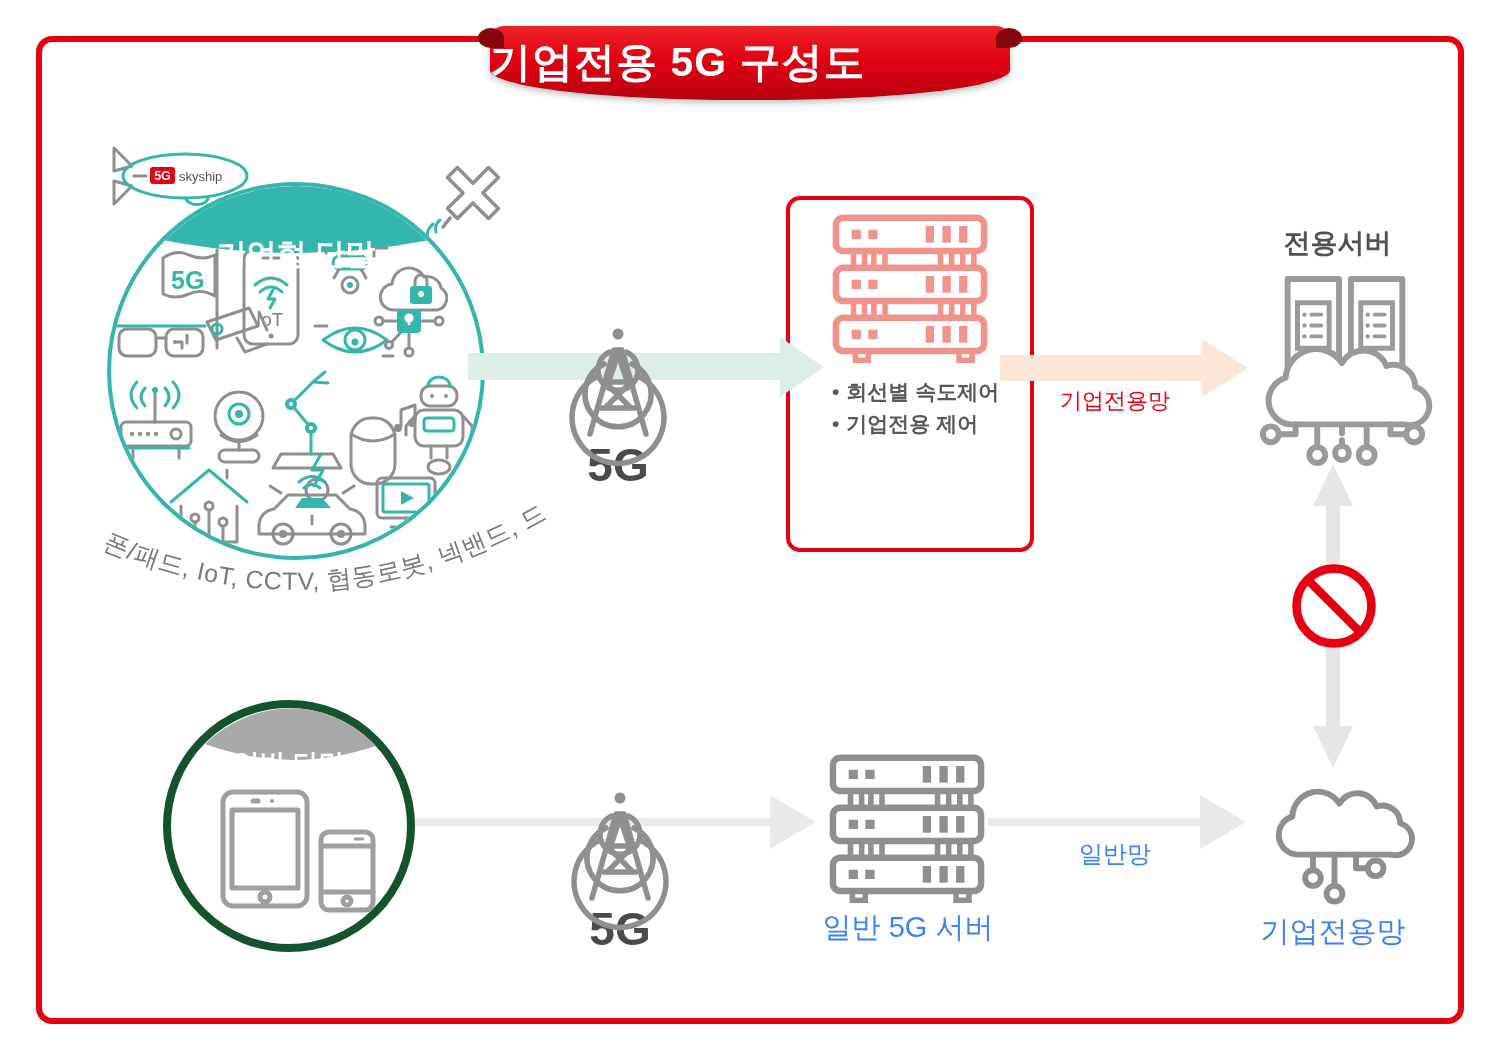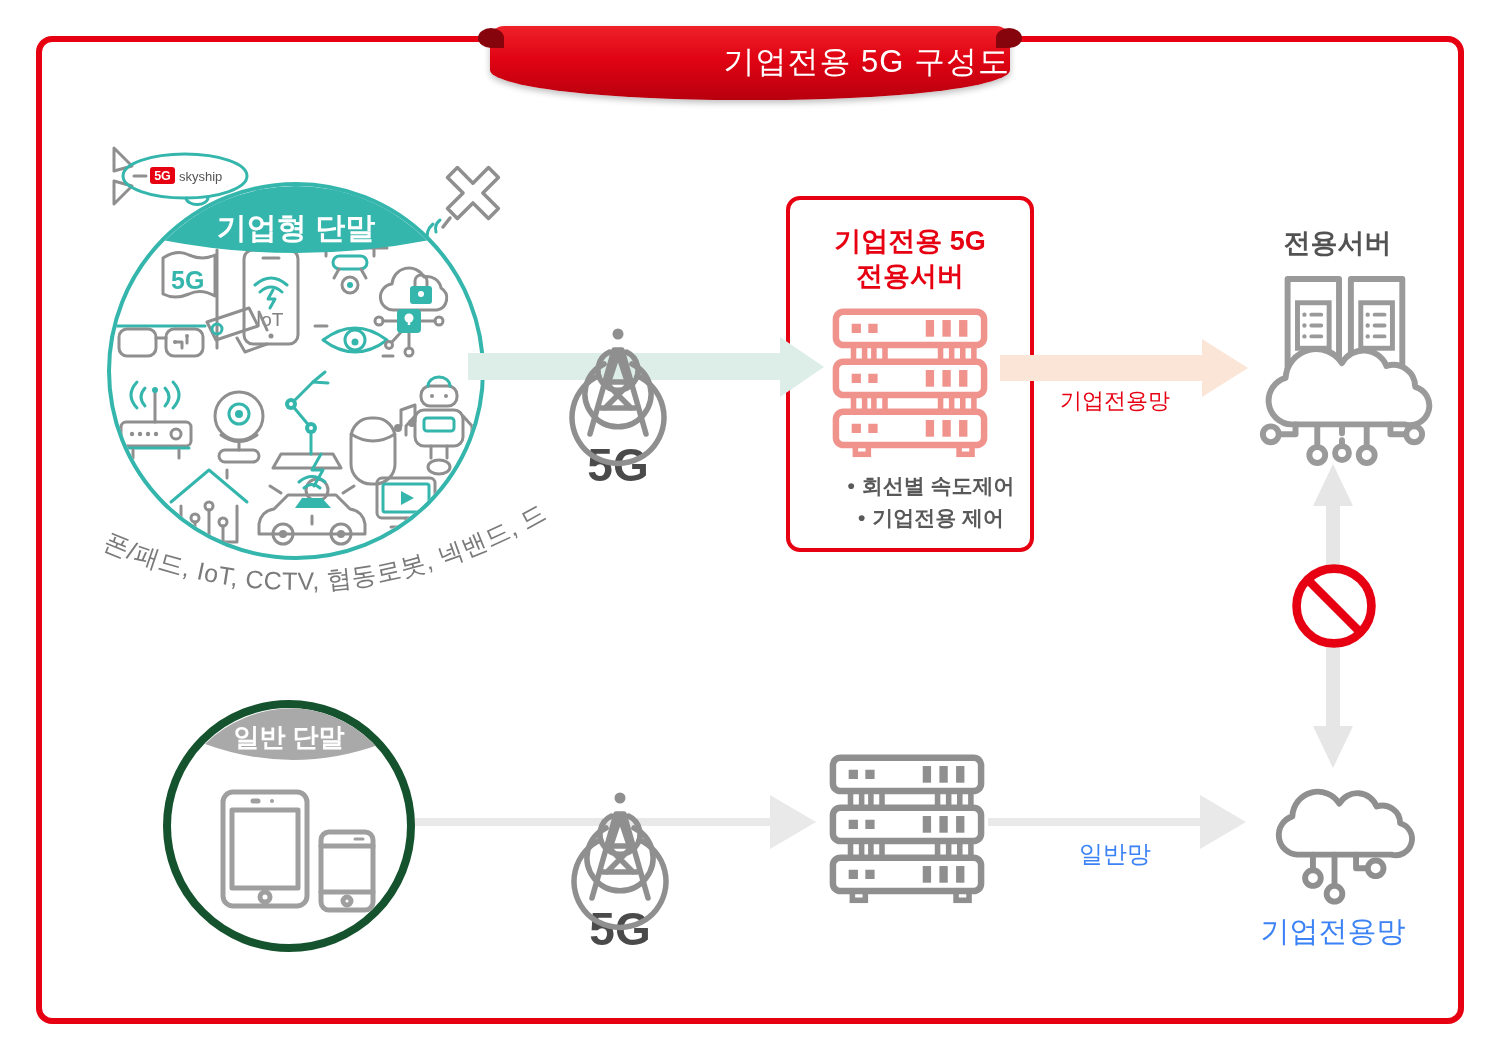--- a/index.html
+++ b/index.html
@@ -9,27 +9,27 @@
   .frame{position:absolute;left:36px;top:36px;right:36px;bottom:36px;
          border:6px solid #e60012;border-radius:16px;z-index:0;}
   
   .ribbon{position:absolute;left:50%;top:26px;transform:translateX(-50%);width:520px;height:74px;z-index:10;
           background:linear-gradient(180deg,#ee2129 0%,#e00313 45%,#b8000e 100%);
           border-radius:14px 14px 48% 48% / 14px 14px 30px 30px;
           box-shadow:0 3px 6px rgba(0,0,0,.25);}
   .ribbon::before,.ribbon::after{content:"";position:absolute;top:2px;width:26px;height:20px;background:#86040b;z-index:-1;}
   .ribbon::before{left:-12px;border-radius:60% 60% 0 60%;}
   .ribbon::after{right:-12px;border-radius:60% 60% 60% 0;}
-  .ribbon-title{line-height:72px;text-align:right;color:#fff;font-size:31px;font-weight:normal;letter-spacing:1px;}
+  .ribbon-title{line-height:72px;text-align:left;color:#fff;font-size:41px;font-weight:bold;letter-spacing:1px;}
   
   .ent-circle{left:107px;top:182px;width:378px;height:378px;border:4px solid #35b6ad;border-radius:50%;
               box-sizing:border-box;overflow:hidden;z-index:2;background:#fff;}
   .gen-circle{left:163px;top:700px;width:252px;height:252px;border:8px solid #14532d;border-radius:50%;
               box-sizing:border-box;overflow:hidden;z-index:2;background:#fff;}
-  .cap-label{position:absolute;left:0;right:0;text-align:center;color:#fff;font-weight:bold;}
+  .cap-label{position:absolute;left:0;right:0;text-align:center;color:#fff;font-weight:bold;margin-top:26px;}
   
   .mint-arrow{left:468px;top:353px;width:312px;height:27px;background:#ddeee9;z-index:3;}
   .mint-arrow::after{content:"";position:absolute;right:-44px;top:50%;transform:translateY(-50%);
           border-left:44px solid #ddeee9;border-top:30px solid transparent;border-bottom:30px solid transparent;}
   .peach-arrow{left:1000px;top:355px;width:202px;height:26px;background:#fbe5d6;z-index:3;}
   .peach-arrow::after{content:"";position:absolute;right:-46px;top:50%;transform:translateY(-50%);
           border-left:46px solid #fbe5d6;border-top:29px solid transparent;border-bottom:29px solid transparent;}
   .gline{background:#e9e9e9;height:8px;z-index:1;}
   .gline::after{content:"";position:absolute;right:-46px;top:50%;transform:translateY(-50%);
           border-left:46px solid #e9e9e9;border-top:27px solid transparent;border-bottom:27px solid transparent;}
@@ -38,21 +38,21 @@
   .vline{left:1326px;top:504px;width:14px;height:224px;background:#e6e6e6;z-index:1;}
   .vline::before{content:"";position:absolute;top:-40px;left:50%;transform:translateX(-50%);
           border-bottom:42px solid #e6e6e6;border-left:20px solid transparent;border-right:20px solid transparent;}
   .vline::after{content:"";position:absolute;bottom:-40px;left:50%;transform:translateX(-50%);
           border-top:42px solid #e6e6e6;border-left:20px solid transparent;border-right:20px solid transparent;}
   
   .ded-box{left:786px;top:196px;width:248px;height:356px;border:4px solid #e60012;border-radius:14px;
            box-sizing:border-box;background:#fff;z-index:2;}
   .ded-title{margin-top:24px;text-align:center;color:#e60012;font-size:27px;font-weight:bold;line-height:1.3;}
   .ded-srv{display:block;margin:14px auto 0;position:relative;z-index:4;}
-  .ded-list{margin:12px 0 0 42px;padding:0;list-style:none;color:#595959;font-size:21px;font-weight:bold;line-height:1.5;text-align:center;}
+  .ded-list{margin:12px 0 0 42px;padding:0;list-style:none;color:#595959;font-size:21px;font-weight:bold;line-height:1.5;}
   .ded-list li::before{content:"•";margin-right:7px;}
   
   .lbl{position:absolute;text-align:center;}
   .tower-lbl{width:124px;color:#4a4a4a;font-size:46px;font-weight:bold;}
   .red-lbl{color:#e60012;}
   .gray-lbl{color:#3b82f6;}
   svg{overflow:visible;}
   .s{fill:none;stroke-linecap:round;stroke-linejoin:round;}
   .sg{stroke:#8f8f8f;}
   .st{stroke:#35b6ad;}
@@ -265,24 +265,20 @@
   <div class="abs mint-arrow"></div>
   <div class="abs peach-arrow"></div>
   <div class="lbl red-lbl" style="left:1035px;top:386px;width:160px;font-size:22px">기업전용망</div>
 
   <svg class="abs z5" style="left:556px;top:286px" width="124" height="152" viewBox="0 0 124 152">
     <use href="#tower5g"></use>
   </svg>
   <div class="lbl tower-lbl" style="left:556px;top:438px">5G</div>
 
   <div class="abs ded-box">
-    <div class="ded-title">
-      <div>기업전용 5G</div>
-      <div>전용서버</div>
-    </div>
     <svg class="ded-srv" width="158" height="150" viewBox="0 0 170 162" style="color:#f0938d">
       <g fill="#fff" stroke="currentColor" stroke-width="6">
         <rect x="24" y="36" width="12" height="26"></rect>
           <rect x="46" y="36" width="12" height="26"></rect>
         <rect x="118" y="36" width="12" height="26"></rect>
           <rect x="142" y="36" width="12" height="26"></rect>
         <rect x="24" y="90" width="12" height="26"></rect>
           <rect x="46" y="90" width="12" height="26"></rect>
         <rect x="118" y="90" width="12" height="26"></rect>
           <rect x="142" y="90" width="12" height="26"></rect>
@@ -377,20 +373,21 @@
         <rect x="142" y="90" width="12" height="26"></rect>
       <rect x="26" y="144" width="14" height="14"></rect>
         <rect x="138" y="144" width="14" height="14"></rect>
     </g>
     <g style="color:#8f8f8f">
       <use href="#srv-unit" transform="translate(0,4)"></use>
       <use href="#srv-unit" transform="translate(0,58)"></use>
       <use href="#srv-unit" transform="translate(0,112)"></use>
     </g>
   </svg>
+  <div class="lbl gray-lbl" style="left:798px;top:908px;width:220px;font-size:29px">일반 5G 서버</div>
 
   <div class="abs gline gline2"></div>
   <div class="lbl gray-lbl" style="left:1055px;top:838px;width:120px;font-size:24px">일반망</div>
 
   <svg class="abs z2" style="left:1262px;top:760px" width="145" height="148" viewBox="0 0 148 150">
     <path d="M36,96 a20,20 0 0 1 -5,-39 a26,26 0 0 1 48,-13 a21,21 0 0 1 38,3 a18,18 0 0 1 24,17 a16,16 0 0 1 -9,32 z" fill="#fff" stroke="#8f8f8f" stroke-width="6" stroke-linejoin="round"></path>
     <g class="s" stroke="#8f8f8f" stroke-width="6">
       <path d="M52,96 v16"></path>
         <circle cx="52" cy="120" r="8" fill="#fff"></circle>
       <path d="M74,96 v32"></path>

